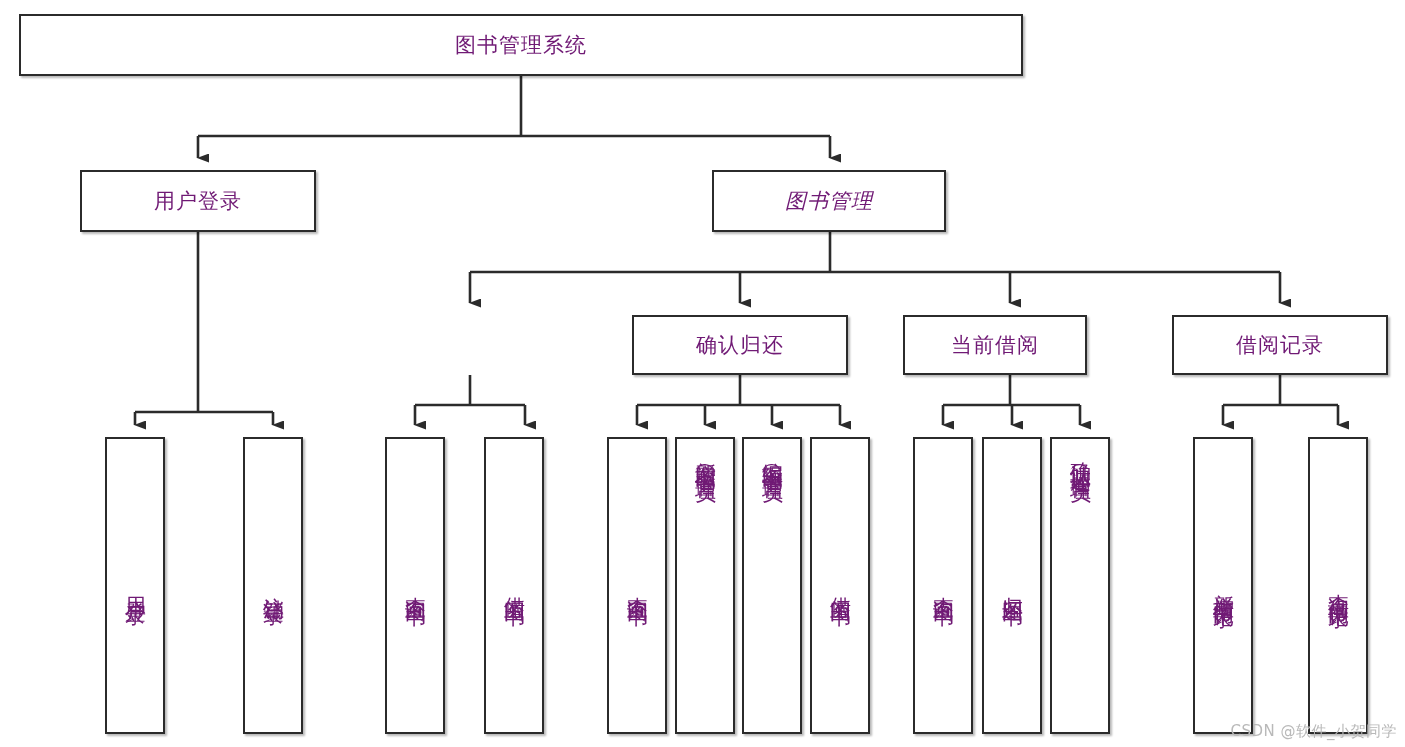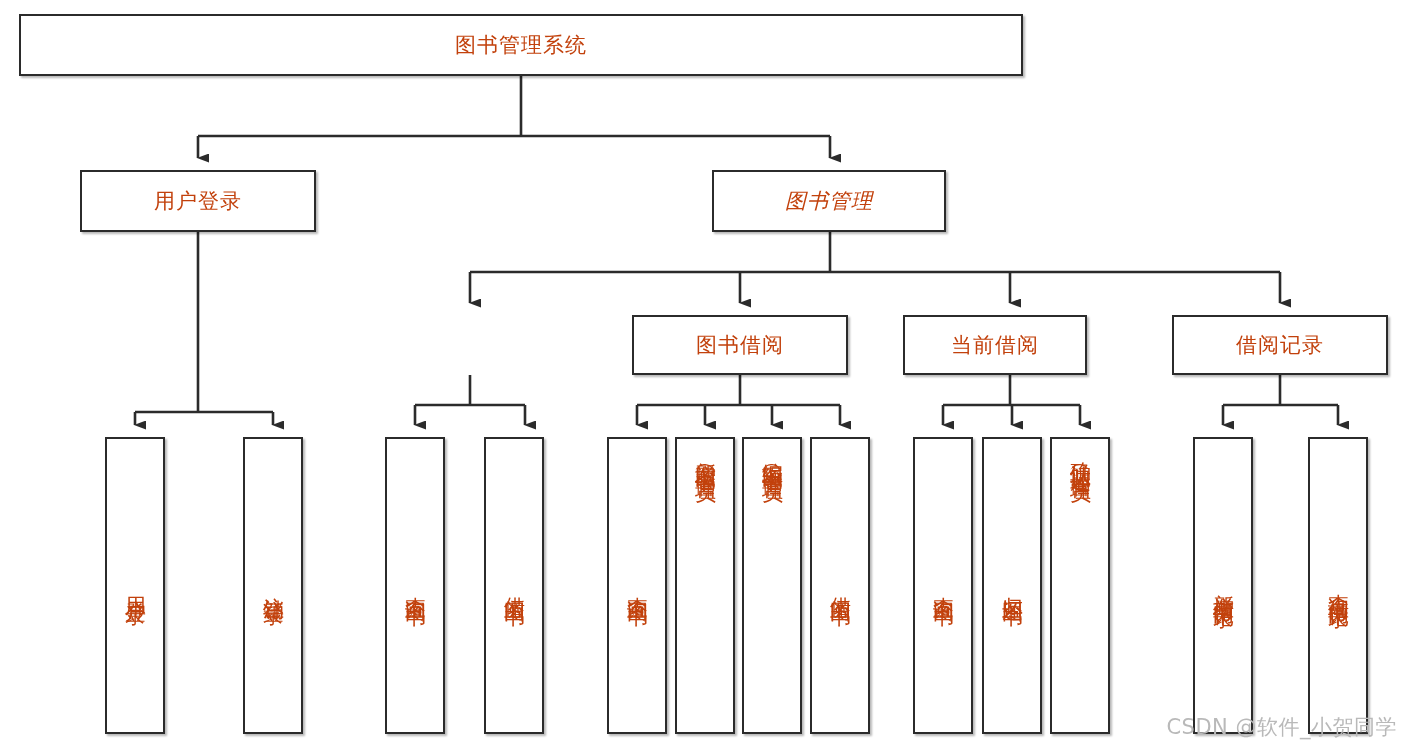--- a/index.html
+++ b/index.html
@@ -32,21 +32,21 @@
     border: 2px solid #2b2b2b;
     background: #ffffff;
     box-shadow: 2px 2px 2px rgba(0,0,0,0.28);
     display: flex;
     align-items: center;
     justify-content: center;
     z-index: 2;
   }
   .node-label {
     font-size: 21px;
-    color: #c2410c;
+    color: #701a75;
     line-height: 1.25;
     letter-spacing: 1px;
     white-space: nowrap;
     text-align: center;
   }
   .node-box.leaf {
     align-items: flex-start;
     justify-content: center;
     padding-top: 6px;
   }
@@ -59,21 +59,21 @@
     white-space: nowrap;
   }
   .node-box.leaf.centered {
     align-items: center;
     padding-top: 0;
   }
   #watermark {
     position: absolute;
     right: 8px;
     bottom: 6px;
-    font-size: 21px;
+    font-size: 15px;
     color: #b9b9b9;
     letter-spacing: 0.5px;
     white-space: nowrap;
     z-index: 5;
   }
 </style>
 </head>
 <body>
 
 <div id="diagram-root">
@@ -134,21 +134,21 @@
   </div>
 
   <div class="node-box" style="left:80px; top:170px; width:236px; height:62px;">
     <span class="node-label">用户登录</span>
   </div>
   <div class="node-box" style="left:712px; top:170px; width:234px; height:62px;font-style:italic;">
     <span class="node-label">图书管理</span>
   </div>
 
   <div class="node-box" style="left:632px; top:315px; width:216px; height:60px;">
-    <span class="node-label">图书借阅</span>
+    <span class="node-label">确认归还</span>
   </div>
   <div class="node-box" style="left:903px; top:315px; width:184px; height:60px;">
     <span class="node-label">当前借阅</span>
   </div>
   <div class="node-box" style="left:1172px; top:315px; width:216px; height:60px;">
     <span class="node-label">借阅记录</span>
   </div>
 
   <div class="node-box leaf centered" style="left:105px; top:437px; width:60px; height:297px;">
     <span class="node-label">用户登录</span>

